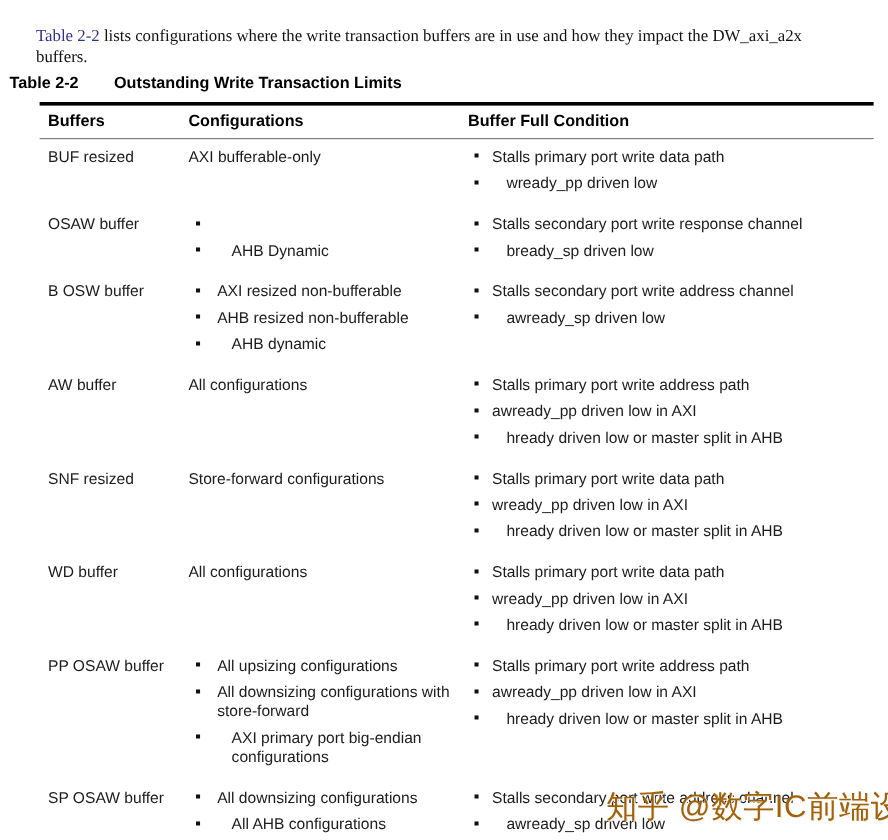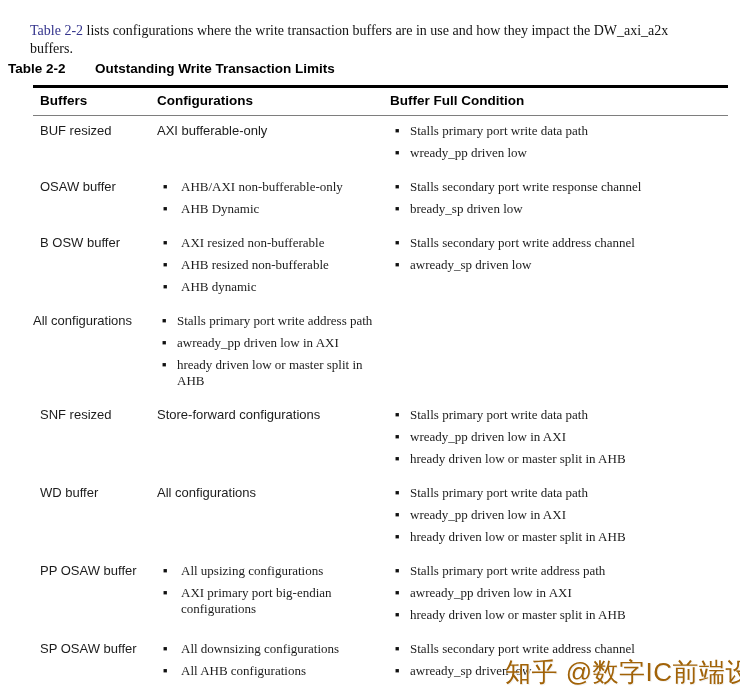--- a/index.html
+++ b/index.html
@@ -55,22 +55,22 @@
   .hcell-buffers { padding-left: 7px; }
 
   .body-row { padding: 7px 0 11px 0; }
   .body-row:last-child { padding-bottom: 13px; }
 
   .cell { font-size: 13px; line-height: 16px; }
   .cell-buffer { padding-left: 7px; }
 
   .plain-text { line-height: 16px; }
 
-  .bullet-item { display: flex; margin-bottom: 6px; font-family: Liberation Serif, serif; }
-  .bullet-item:last-child { margin-bottom: 0; }
+  .bullet-item { display: flex; margin-bottom: 6px; }
+  .bullet-item:last-child { margin-bottom: 0; gap: 12px; }
   .bullet {
     flex: 0 0 auto;
     font-size: 7px;
     line-height: 16px;
     color: #111;
   }
   .cell-config .bullet { width: 18px; padding-left: 6px; }
   .cell-cond   .bullet { width: 15px; padding-left: 5px; }
   .btext { flex: 1; line-height: 16px; }
 
@@ -122,21 +122,20 @@
           </div>
         </div>
       </div>
       <div class="grid-row body-row">
         <div class="cell cell-buffer">
           <div class="plain-text">OSAW buffer</div>
         </div>
         <div class="cell cell-config">
           <div class="bullet-item">
             <span class="bullet">■</span>
-            <span class="btext">AHB/AXI non-bufferable-only</span>
           </div>
           <div class="bullet-item">
             <span class="bullet">■</span>
             <span class="btext">AHB Dynamic</span>
           </div>
         </div>
         <div class="cell cell-cond">
           <div class="bullet-item">
             <span class="bullet">■</span>
             <span class="btext">Stalls secondary port write response channel</span>
@@ -170,20 +169,23 @@
             <span class="bullet">■</span>
             <span class="btext">Stalls secondary port write address channel</span>
           </div>
           <div class="bullet-item">
             <span class="bullet">■</span>
             <span class="btext">awready_sp driven low</span>
           </div>
         </div>
       </div>
       <div class="grid-row body-row">
+        <div class="cell cell-buffer">
+          <div class="plain-text">AW buffer</div>
+        </div>
         <div class="cell cell-config">
           <div class="plain-text">All configurations</div>
         </div>
         <div class="cell cell-cond">
           <div class="bullet-item">
             <span class="bullet">■</span>
             <span class="btext">Stalls primary port write address path</span>
           </div>
           <div class="bullet-item">
             <span class="bullet">■</span>
@@ -243,20 +245,24 @@
         <div class="cell cell-buffer">
           <div class="plain-text">PP OSAW buffer</div>
         </div>
         <div class="cell cell-config">
           <div class="bullet-item">
             <span class="bullet">■</span>
             <span class="btext">All upsizing configurations</span>
           </div>
           <div class="bullet-item">
             <span class="bullet">■</span>
+            <span class="btext">All downsizing configurations with store-forward</span>
+          </div>
+          <div class="bullet-item">
+            <span class="bullet">■</span>
             <span class="btext">AXI primary port big-endian configurations</span>
           </div>
         </div>
         <div class="cell cell-cond">
           <div class="bullet-item">
             <span class="bullet">■</span>
             <span class="btext">Stalls primary port write address path</span>
           </div>
           <div class="bullet-item">
             <span class="bullet">■</span>

